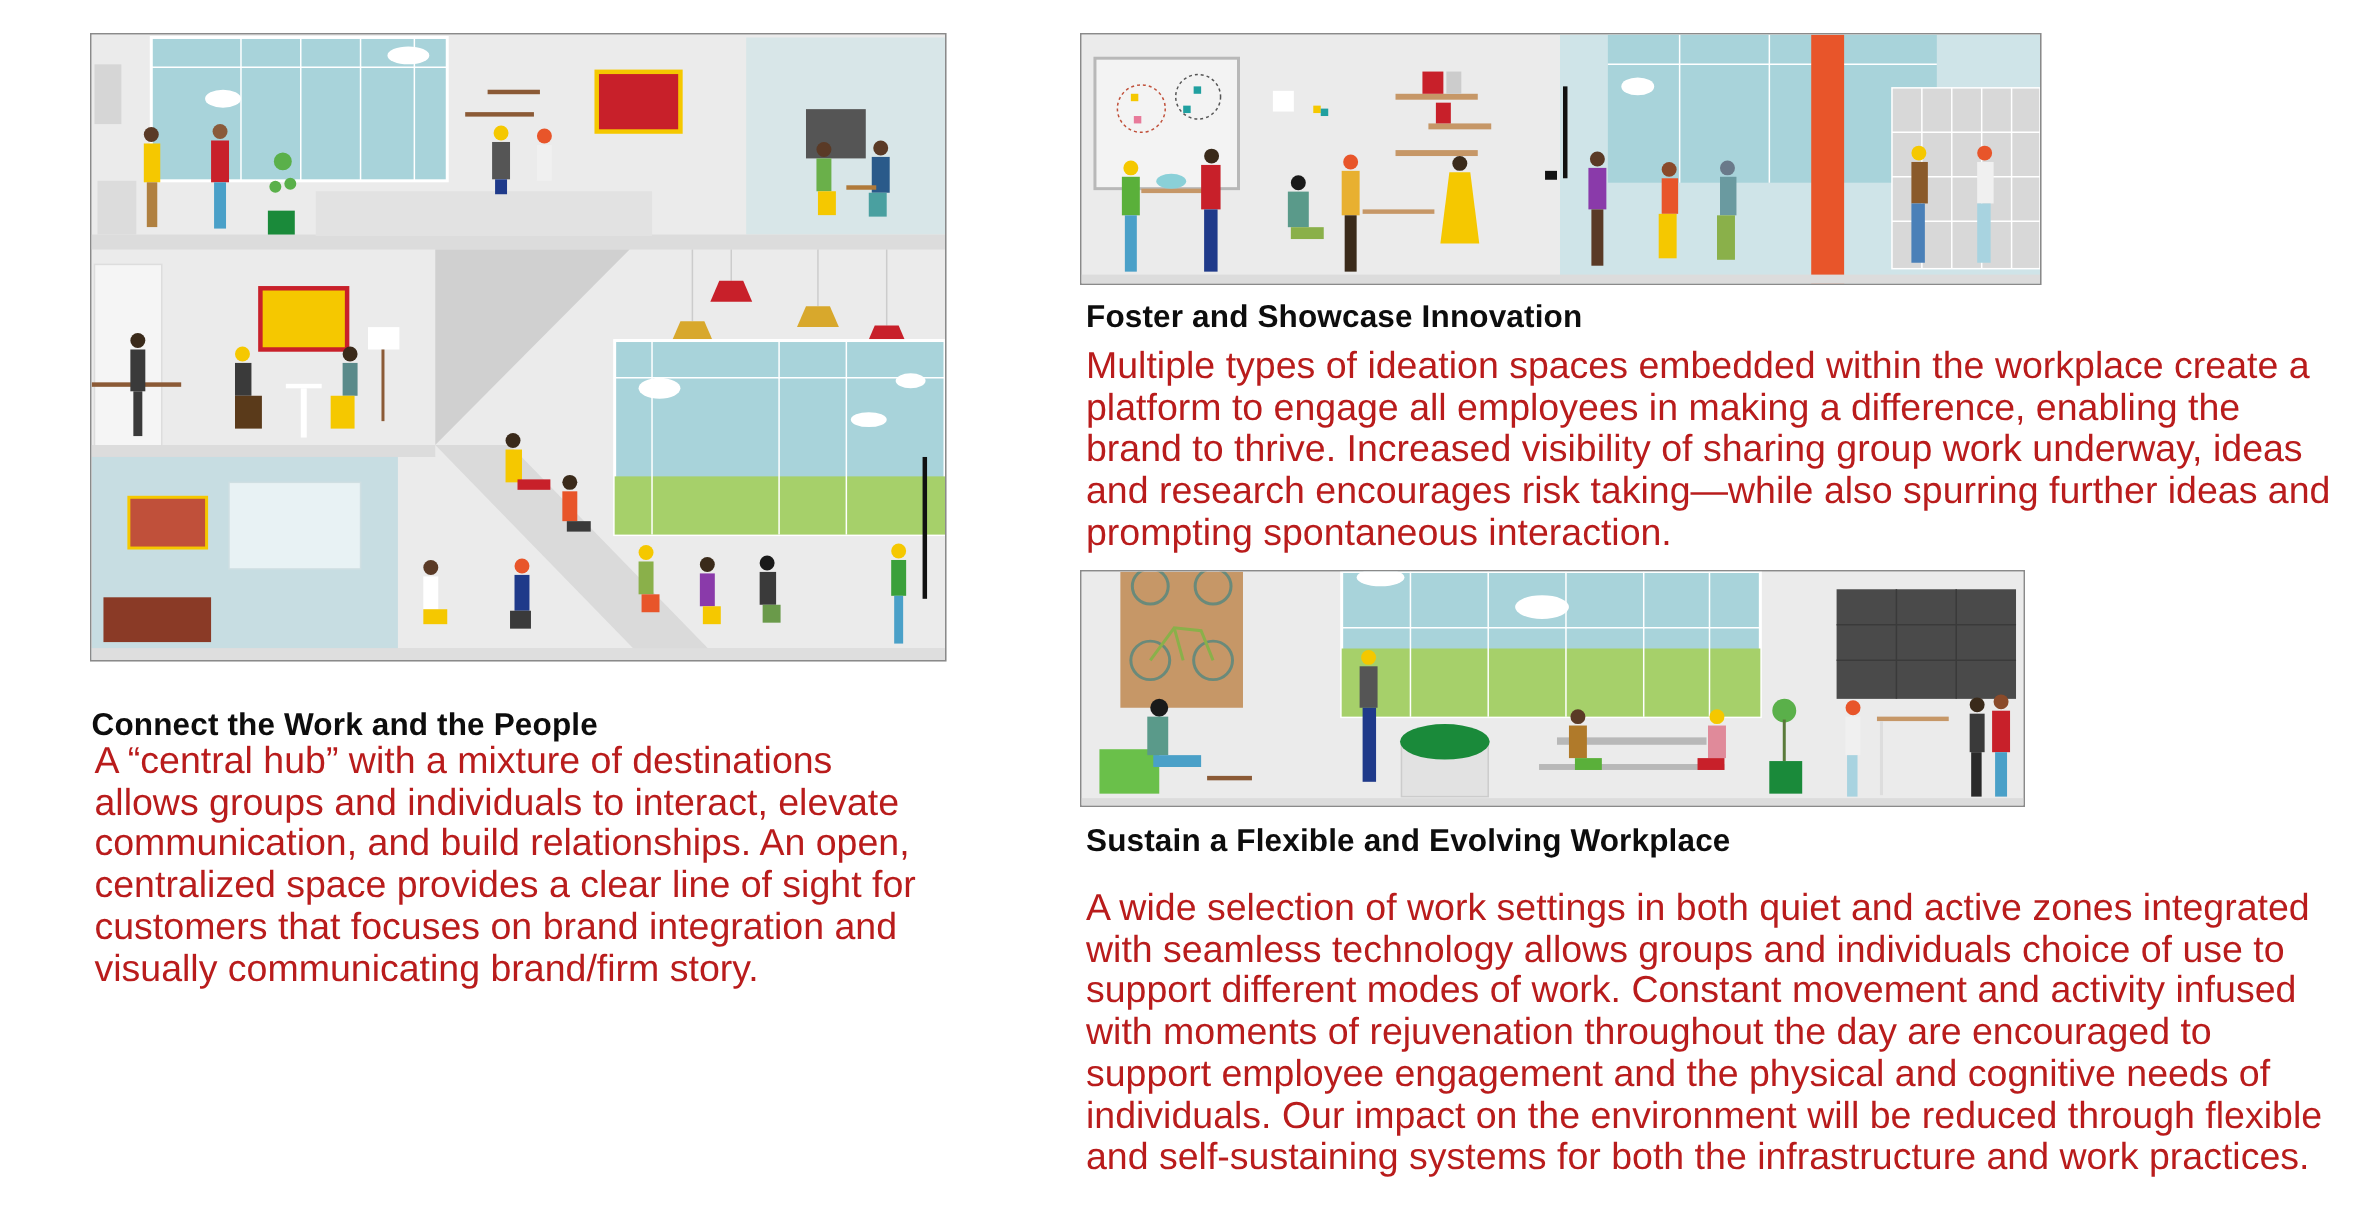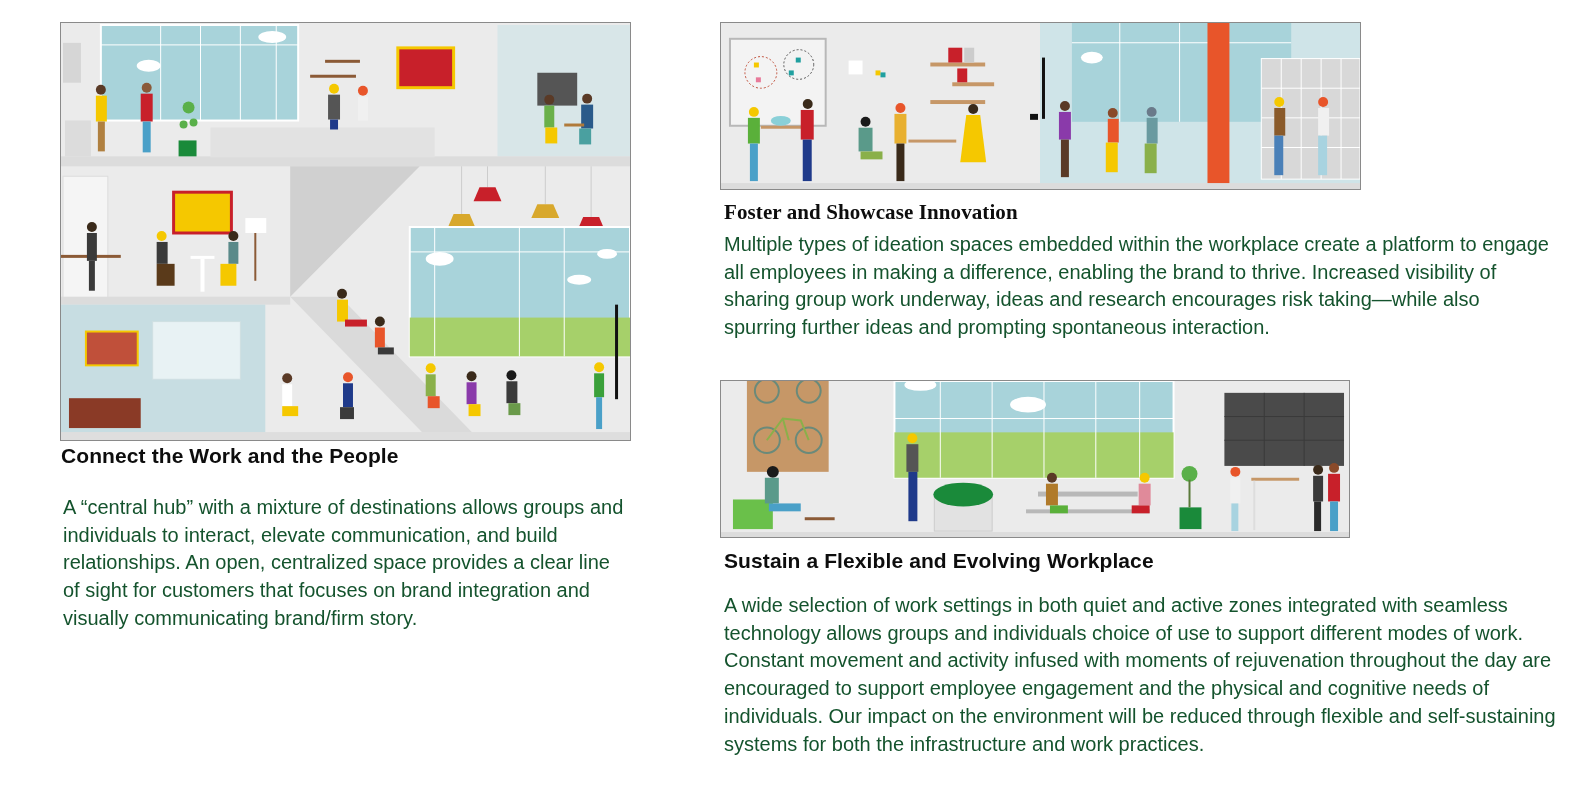--- a/index.html
+++ b/index.html
@@ -7,26 +7,26 @@
   body { position: relative; font-family: "Liberation Sans", "DejaVu Sans", sans-serif; color: #1c1c1c; }
 
   .illus { position: absolute; border: 1px solid #8a8a8a; background: #ebebeb; overflow: hidden; }
   .illus svg { display: block; width: 100%; height: 100%; }
 
   #illus-hub { left: 60px; top: 22px; width: 571px; height: 419px; }
   #illus-innov { left: 720px; top: 22px; width: 641px; height: 168px; }
   #illus-flex { left: 720px; top: 380px; width: 630px; height: 158px; }
 
   .section-title { position: absolute; font-weight: 700; font-size: 21px; color: #0d0d0d; letter-spacing: 0.1px; white-space: nowrap; }
-  .section-body { position: absolute; font-size: 20px; line-height: 27.7px; color: #14532d; }
-
-  #title-hub { left: 61px; top: 444px; }
+  .section-body { position: absolute; font-size: 25px; line-height: 27.7px; color: #b91c1c; }
+
+  #title-hub { left: 61px; top: 472px; }
   #body-hub { left: 63px; top: 494px; width: 565px; }
 
-  #title-innov { left: 724px; top: 200px; font-family: Liberation Serif, serif; }
+  #title-innov { left: 724px; top: 200px; }
   #body-innov { left: 724px; top: 231px; width: 830px; }
 
   #title-flex { left: 724px; top: 549px; }
   #body-flex { left: 724px; top: 592px; width: 835px; }
 </style>
 </head>
 <body>
 
 <div class="illus" id="illus-hub">
   <svg viewBox="0 0 571 419" preserveAspectRatio="none">

